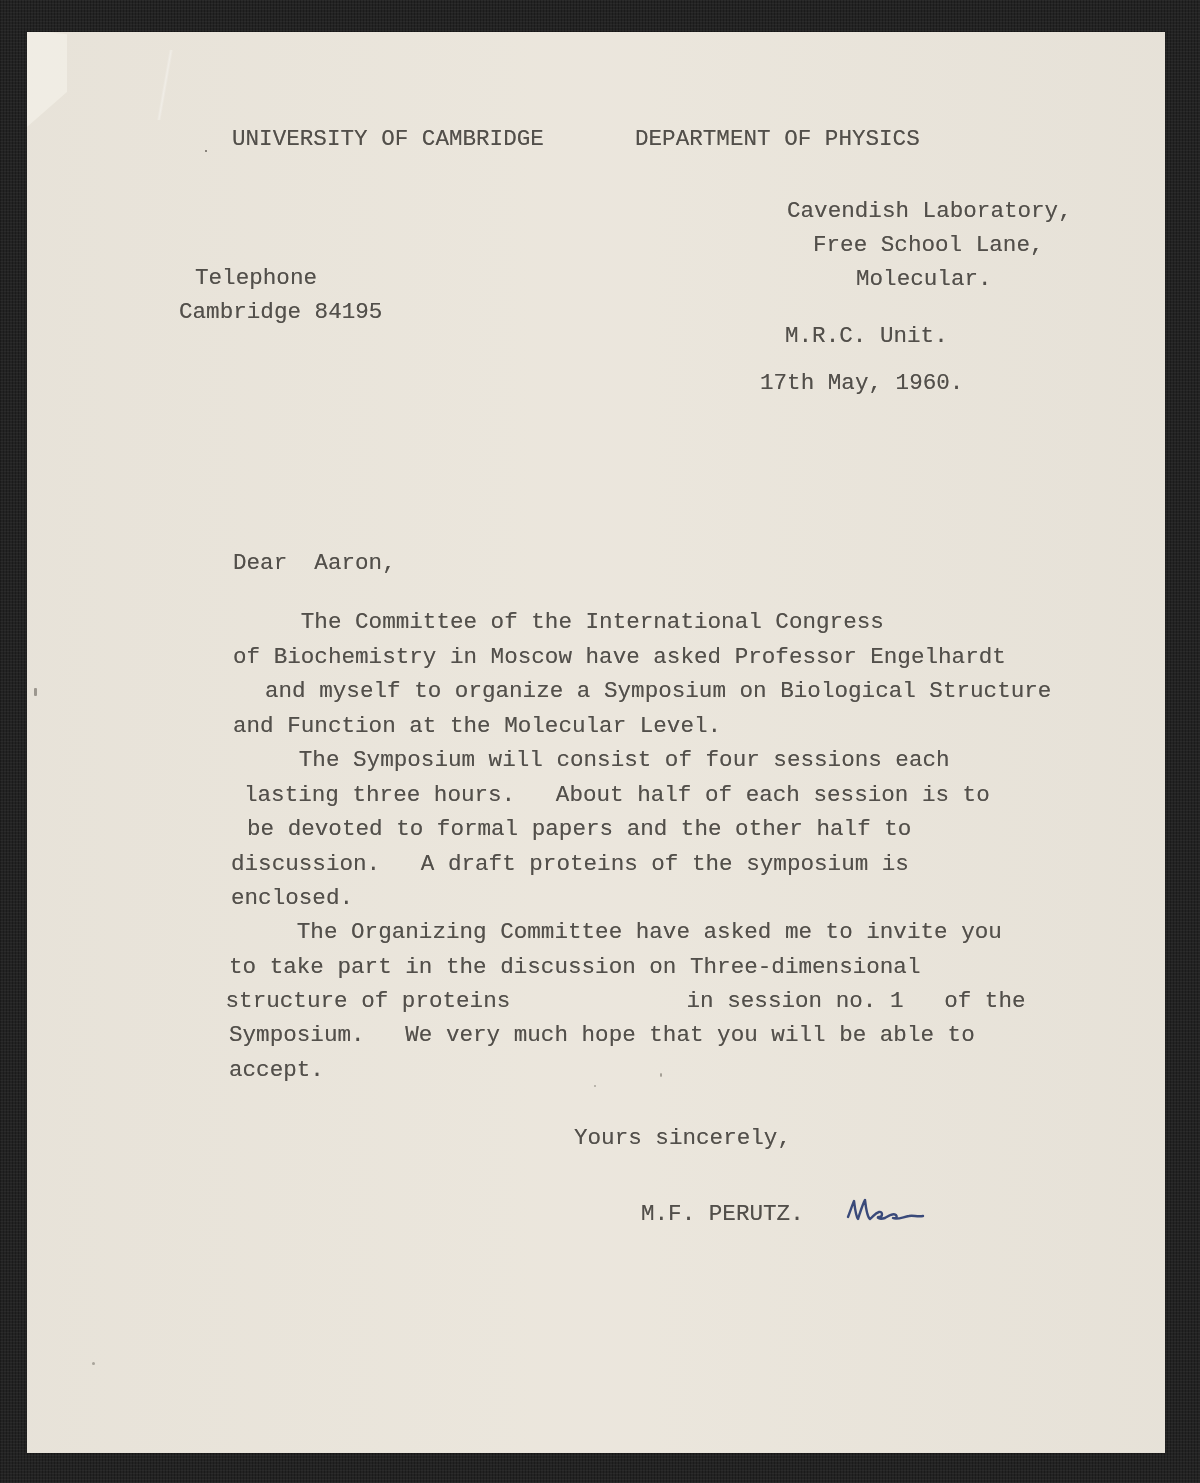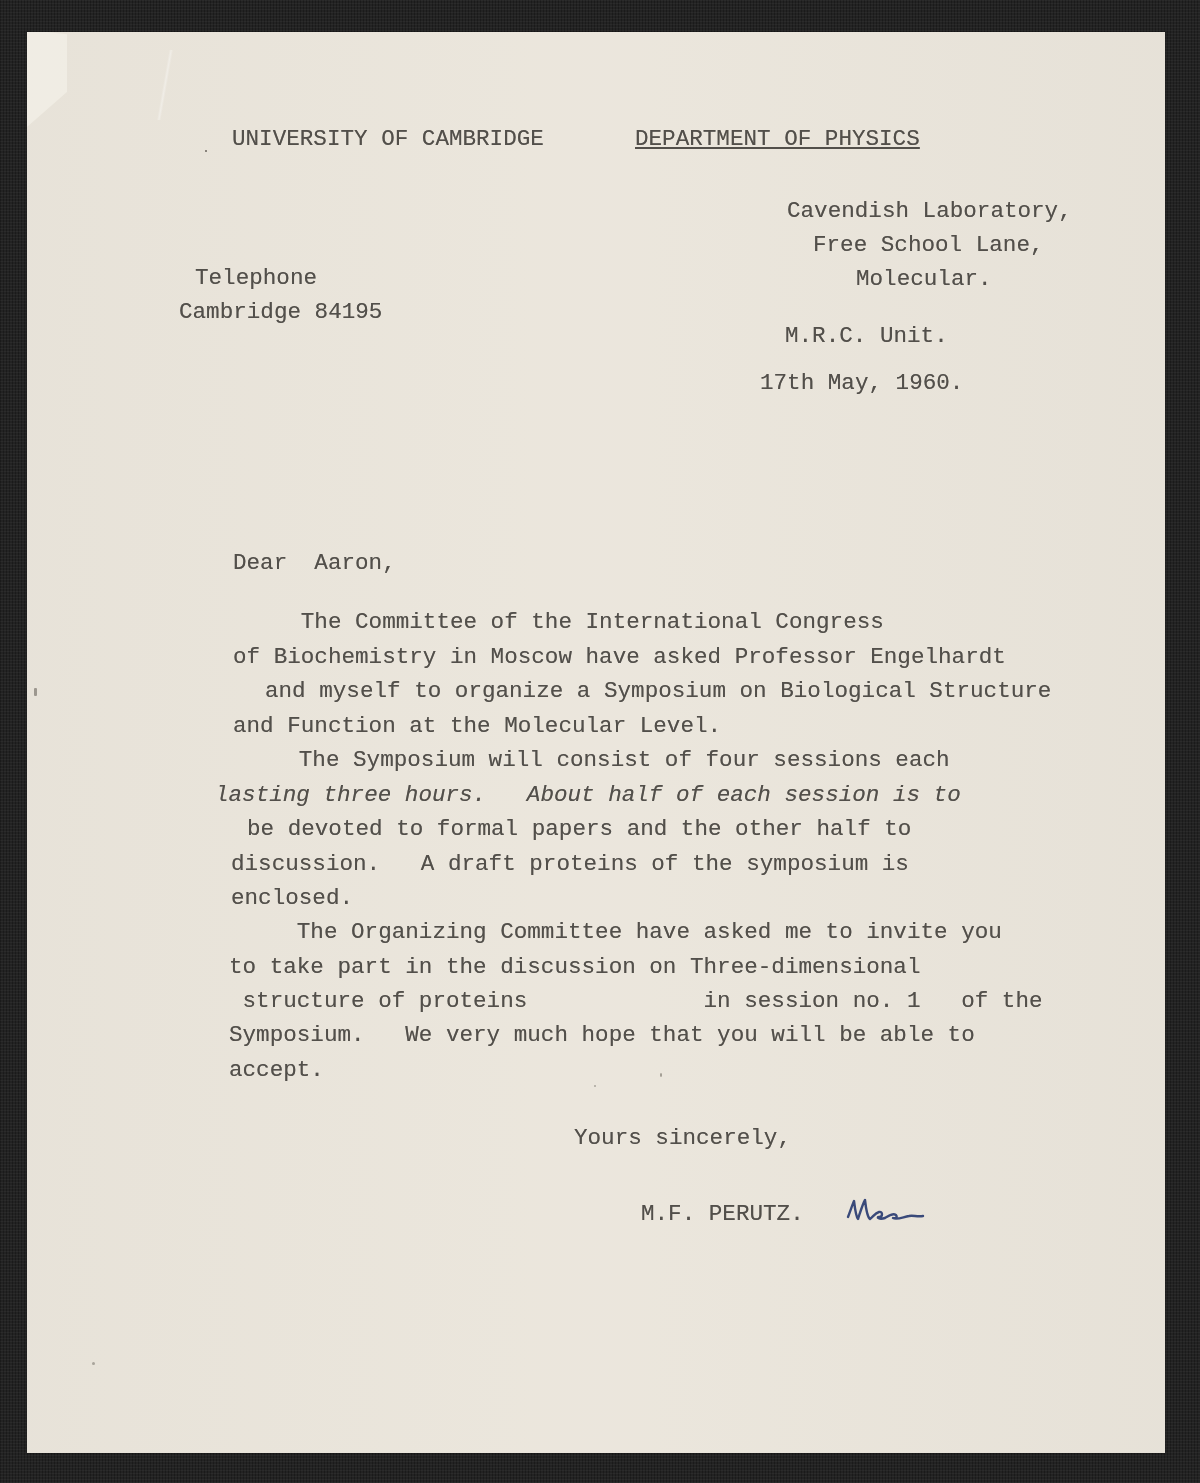--- a/index.html
+++ b/index.html
@@ -70,45 +70,45 @@
   }
 </style>
 </head>
 <body>
 
 <div class="paper"></div>
 <div class="corner-tear"></div>
 <div class="crease"></div>
 
 <div class="t" style="left:192px; top:128px;margin-left:40px;">UNIVERSITY OF CAMBRIDGE</div>
-<div class="t" style="left:635px; top:128px;text-decoration:underline;">DEPARTMENT OF PHYSICS</div>
+<div class="t" style="left:635px; top:128px;">DEPARTMENT OF PHYSICS</div>
 
 <div class="t" style="left:787px; top:200px;">Cavendish Laboratory,</div>
 <div class="t" style="left:813px; top:234px;">Free School Lane,</div>
 <div class="t" style="left:856px; top:268px;">Molecular.</div>
 <div class="t" style="left:785px; top:325px;">M.R.C. Unit.</div>
 <div class="t" style="left:760px; top:372px;">17th May, 1960.</div>
 
 <div class="t" style="left:195px; top:267px;">Telephone</div>
 <div class="t" style="left:179px; top:301px;">Cambridge 84195</div>
 
 <div class="t" style="left:233px; top:552px;">Dear  Aaron,</div>
 
 <div class="t" style="left:233px; top:611px;">     The Committee of the International Congress</div>
 <div class="t" style="left:233px; top:646px;">of Biochemistry in Moscow have asked Professor Engelhardt</div>
 <div class="t" style="left:233px; top:680px;margin-left:32px;">and myself to organize a Symposium on Biological Structure</div>
 <div class="t" style="left:233px; top:715px;text-align:right;">and Function at the Molecular Level.</div>
 <div class="t" style="left:231px; top:749px;">     The Symposium will consist of four sessions each</div>
-<div class="t" style="left:215px; top:784px;font-style:italic;">lasting three hours.   About half of each session is to</div>
+<div class="t" style="left:244px; top:784px;">lasting three hours.   About half of each session is to</div>
 <div class="t" style="left:247px; top:818px;">be devoted to formal papers and the other half to</div>
 <div class="t" style="left:231px; top:853px;">discussion.   A draft proteins of the symposium is</div>
 <div class="t" style="left:231px; top:887px;">enclosed.</div>
 <div class="t" style="left:229px; top:921px;">     The Organizing Committee have asked me to invite you</div>
 <div class="t" style="left:229px; top:956px;">to take part in the discussion on Three-dimensional</div>
-<div class="t" style="left:229px; top:990px;text-align:center;"> structure of proteins             in session no. 1   of the</div>
+<div class="t" style="left:212px; top:990px;text-align:center;"> structure of proteins             in session no. 1   of the</div>
 <div class="t" style="left:229px; top:1024px;">Symposium.   We very much hope that you will be able to</div>
 <div class="t" style="left:229px; top:1059px;">accept.</div>
 
 <div class="t" style="left:574px; top:1127px;">Yours sincerely,</div>
 <div class="t" style="left:641px; top:1203px;">M.F. PERUTZ.</div>
 
 <svg class="signature" viewBox="0 0 85 35">
   <path d="M5 22 C 8 14, 10 8, 11 6 C 12 14, 13 22, 15 24 C 17 18, 20 8, 22 5 C 23 14, 24 22, 27 24 C 30 22, 32 18, 36 17 C 40 16, 40 22, 36 22 C 33 22, 36 25, 42 23 C 47 20, 50 18, 53 20 C 55 22, 52 24, 50 23 C 54 25, 60 22, 66 21 C 70 20, 74 22, 80 21" fill="none" stroke="#3a4a7a" stroke-width="2.4" stroke-linecap="round" stroke-linejoin="round"></path>
 </svg>
 

